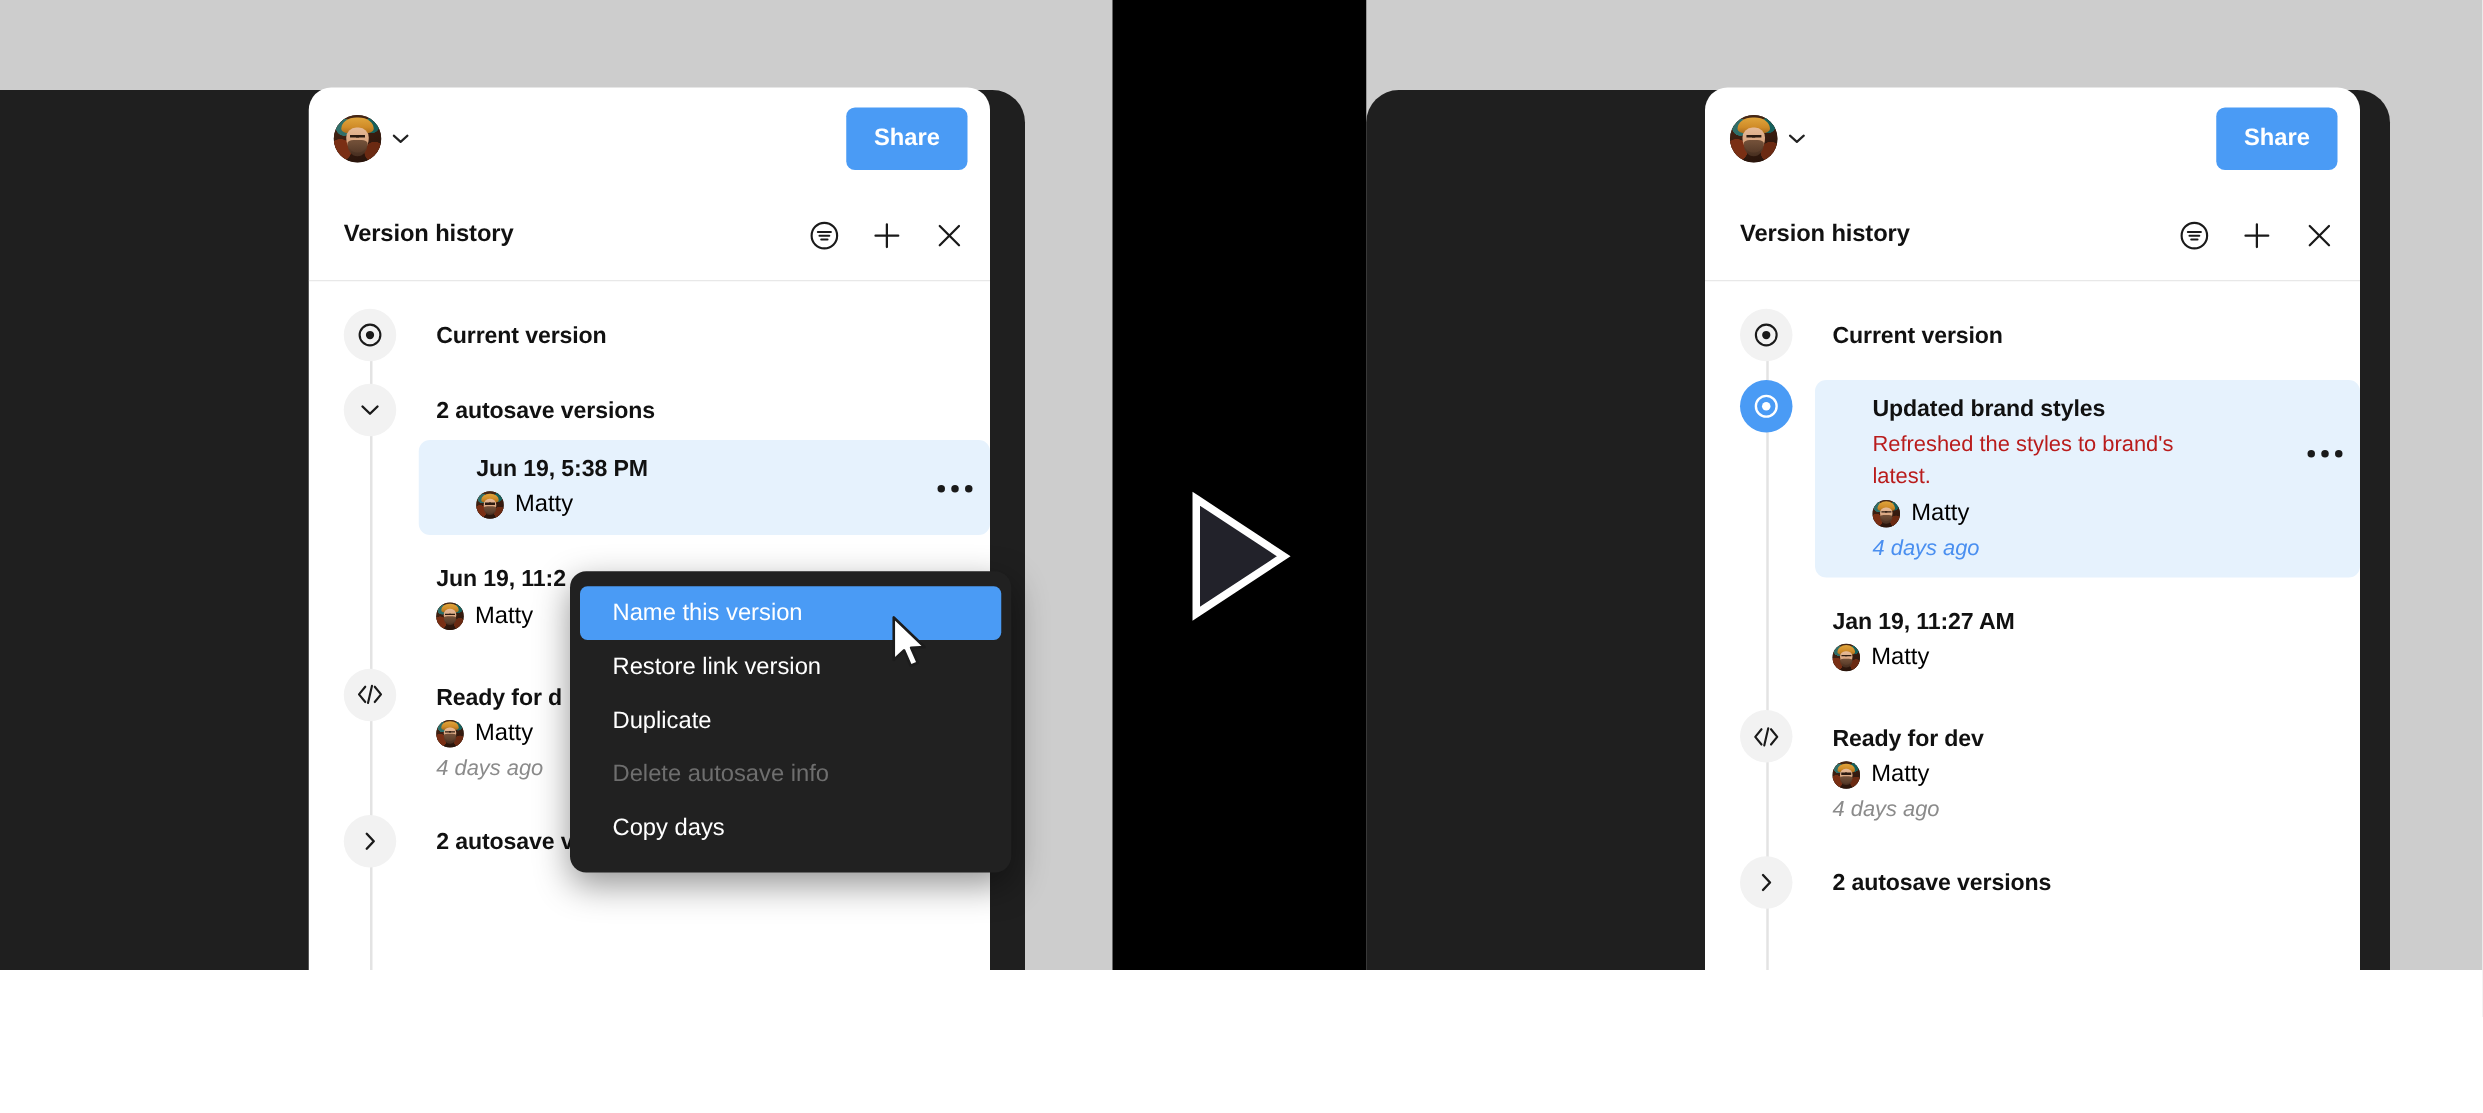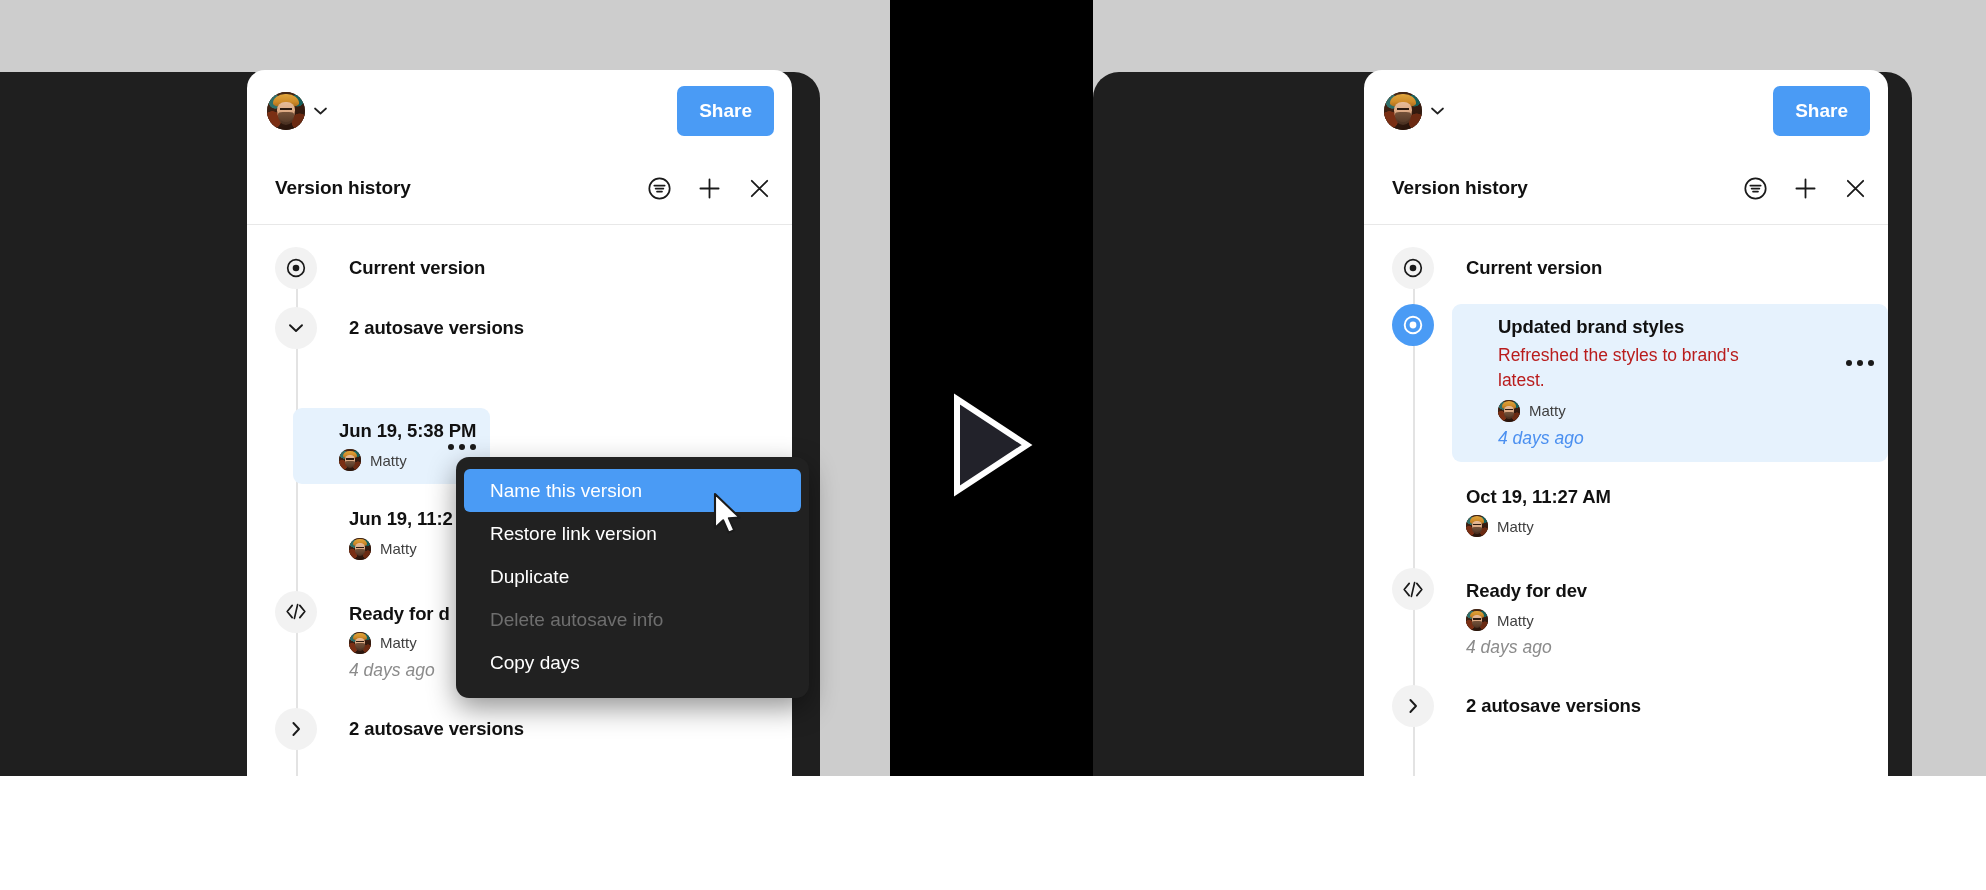--- a/index.html
+++ b/index.html
@@ -215,22 +215,22 @@
     color: #b91c1c;
     line-height: 1.42;
     margin-top: 5px;
     max-width: 268px;
   }
   .entry-author {
     display: flex; align-items: center; gap: 9px;
     margin-top: 7px;
   }
   .entry-author-name {
-    font-size: 15px;
-    color: #404040;
+    font-size: 19px;
+    color: #000000;
   }
   .entry-time {
     font-size: 17.5px;
     color: #8b8b8b;
     margin-top: 6px;
     font-style: italic;
   }
   .entry-time.link { color: #4a8ff0; }
 
   .dots-btn {
@@ -350,21 +350,21 @@
             <path d="M2 2.2 L8 8 L14 2.2" fill="none" stroke="#1a1a1a" stroke-width="1.9" stroke-linecap="round" stroke-linejoin="round"></path>
           </svg>
         </div>
         <div class="tl-body">
           <div class="tl-card" style="padding-top:9px;">
             <div class="entry-title">2 autosave versions</div>
           </div>
         </div>
       </div>
 
-      <div class="tl-row" style="margin-top:14px;flex-direction:column;">
+      <div class="tl-row" style="">
         <div class="tl-node plain"></div>
         <div class="tl-body">
           <div class="tl-card selected">
             <div class="entry-title">Jun 19, 5:38 PM</div>
             <div class="entry-author">
               <div class="avatar sm">
                 <span class="av-bg"></span>
                   <span class="av-hat"></span>
                   <span class="av-face"></span>
                   <span class="av-eyes"></span>
@@ -531,21 +531,21 @@
                 <i></i>
               </div>
           </div>
         </div>
       </div>
 
       <div class="tl-row" style="margin-top:12px;">
         <div class="tl-node plain"></div>
         <div class="tl-body">
           <div class="tl-card">
-            <div class="entry-title">Oct 19, 11:27 AM</div>
+            <div class="entry-title">Jan 19, 11:27 AM</div>
             <div class="entry-author">
               <div class="avatar sm">
                 <span class="av-bg"></span>
                   <span class="av-hat"></span>
                   <span class="av-face"></span>
                   <span class="av-eyes"></span>
                   <span class="av-beard"></span>
               </div>
               <span class="entry-author-name">Matty</span>
             </div>

